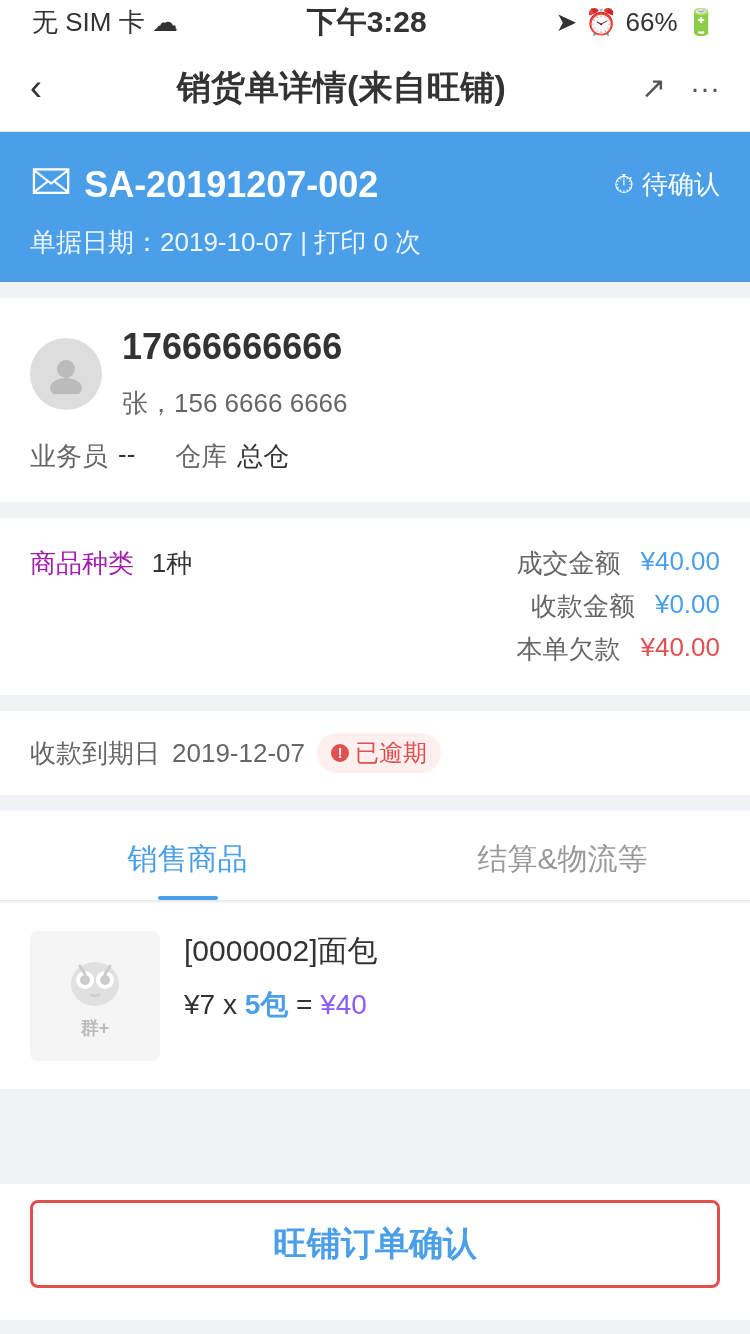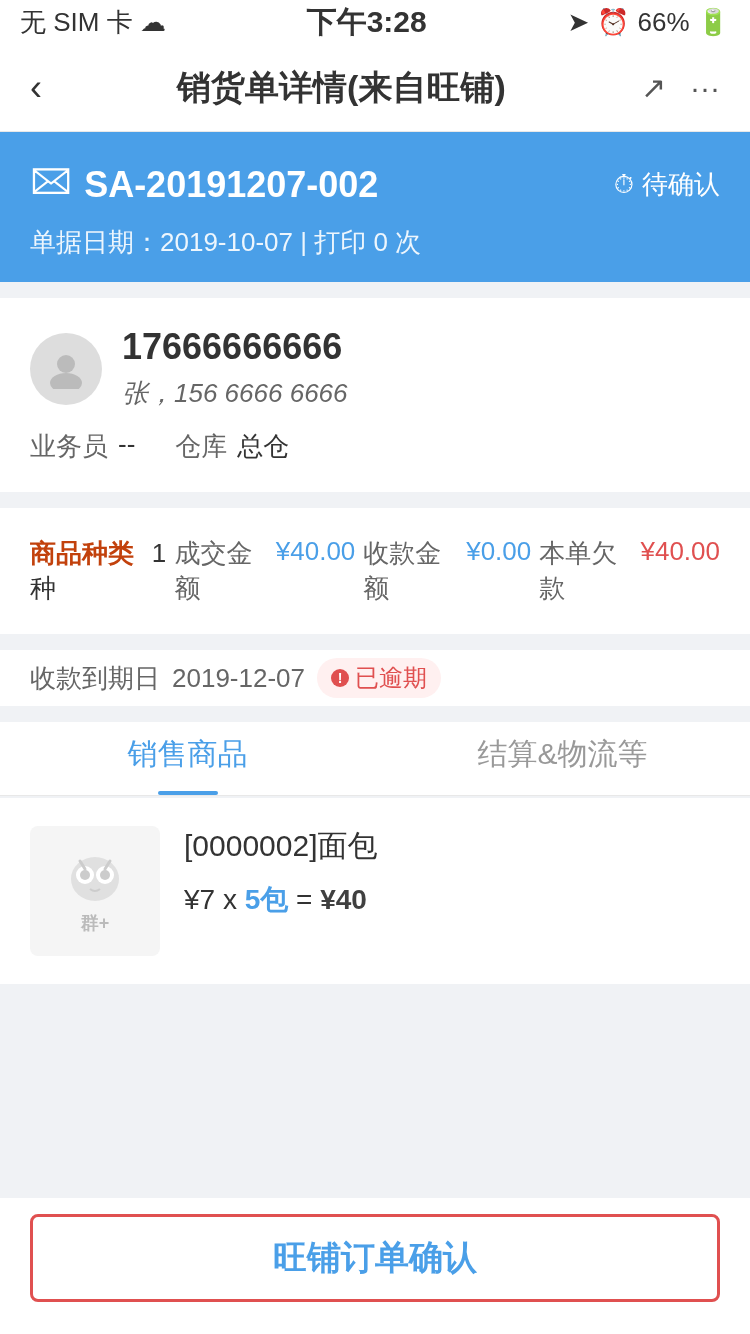--- a/index.html
+++ b/index.html
@@ -13,21 +13,21 @@
       color: #333;
     }
 
     
     .status-bar {
       background: #fff;
       height: 44px;
       display: flex;
       align-items: center;
       justify-content: space-between;
-      padding: 0 20px;
+      padding: 0 32px;
       font-size: 26px;
       font-weight: 500;
     }
     .status-left { display: flex; align-items: center; gap: 10px; }
     .status-center { font-size: 30px; font-weight: 600; }
     .status-right { display: flex; align-items: center; gap: 8px; font-size: 26px; }
 
     
     .nav-bar {
       background: #fff;
@@ -105,22 +105,21 @@
       flex-shrink: 0;
     }
     .customer-name {
       font-size: 36px;
       font-weight: 600;
       color: #333;
     }
     .customer-sub {
       font-size: 26px;
       color: #666;
-      margin-top: 8px;
-      font-style: italic;
+      margin-top: 18px;
     }
     .customer-meta {
       display: flex;
       gap: 40px;
       font-size: 26px;
       color: #666;
       margin-top: 6px;
     }
     .meta-item { display: flex; gap: 10px; }
     .meta-label { color: #666; }
@@ -128,42 +127,42 @@
 
     
     .amounts-section {
       background: #fff;
       margin-top: 16px;
       padding: 28px 30px;
       display: flex;
       justify-content: space-between;
       align-items: flex-start;
     }
-    .product-types { font-size: 26px; color: #c2410c; font-weight: bold; }
+    .product-types { font-size: 26px; color: #a21caf; }
     .product-types-val { font-size: 26px; color: #333; margin-left: 10px; margin-top: 12px; }
     .amounts-right {
       display: flex;
-      flex-direction: row;
+      flex-direction: column;
       align-items: flex-end;
       gap: 8px;
     }
     .amount-row {
       display: flex;
       gap: 20px;
       font-size: 26px;
     }
     .amount-label { color: #666; }
     .amount-val-blue { color: #4a9fe8; }
     .amount-val-red { color: #e05050; }
 
     
     .due-section {
       background: #fff;
       margin-top: 16px;
-      padding: 8px 30px;
+      padding: 22px 30px;
       font-size: 26px;
       color: #666;
       display: flex;
       align-items: center;
       gap: 12px;
     }
     .overdue-badge {
       background: #fff0f0;
       color: #e05050;
       font-size: 24px;
@@ -189,21 +188,21 @@
     
     .tabs-section {
       background: #fff;
       margin-top: 16px;
       display: flex;
       border-bottom: 1px solid #e8e8e8;
     }
     .tab {
       flex: 1;
       text-align: center;
-      padding: 12px 0 20px 0;
+      padding: 28px 0 20px 0;
       font-size: 30px;
       color: #999;
       position: relative;
       cursor: pointer;
     }
     .tab.active {
       color: #4a9fe8;
     }
     .tab.active::after {
       content: '';
@@ -245,32 +244,32 @@
     }
     .brand-plus {
       font-size: 18px;
       color: #bbb;
       font-weight: 600;
     }
     .product-info { flex: 1; }
     .product-name { font-size: 30px; color: #333; margin-bottom: 14px; }
     .product-price { font-size: 28px; color: #333; }
     .price-highlight { color: #4a9fe8; font-weight: 600; }
-    .price-total { color: #404040; font-weight: 700; }
+    .price-total { color: #8b5cf6; font-weight: 400; }
 
     
     .empty-area {
       background: #f0f2f5;
       height: 200px;
     }
 
     
     .bottom-btn-wrap {
       position: fixed;
-      bottom: 0;
+      bottom: 14px;
       left: 0;
       width: 750px;
       padding: 16px 30px 32px 30px;
       background: #fff;
     }
     .confirm-btn {
       width: 100%;
       height: 88px;
       border: 3px solid #e05050;
       background: #fff;

